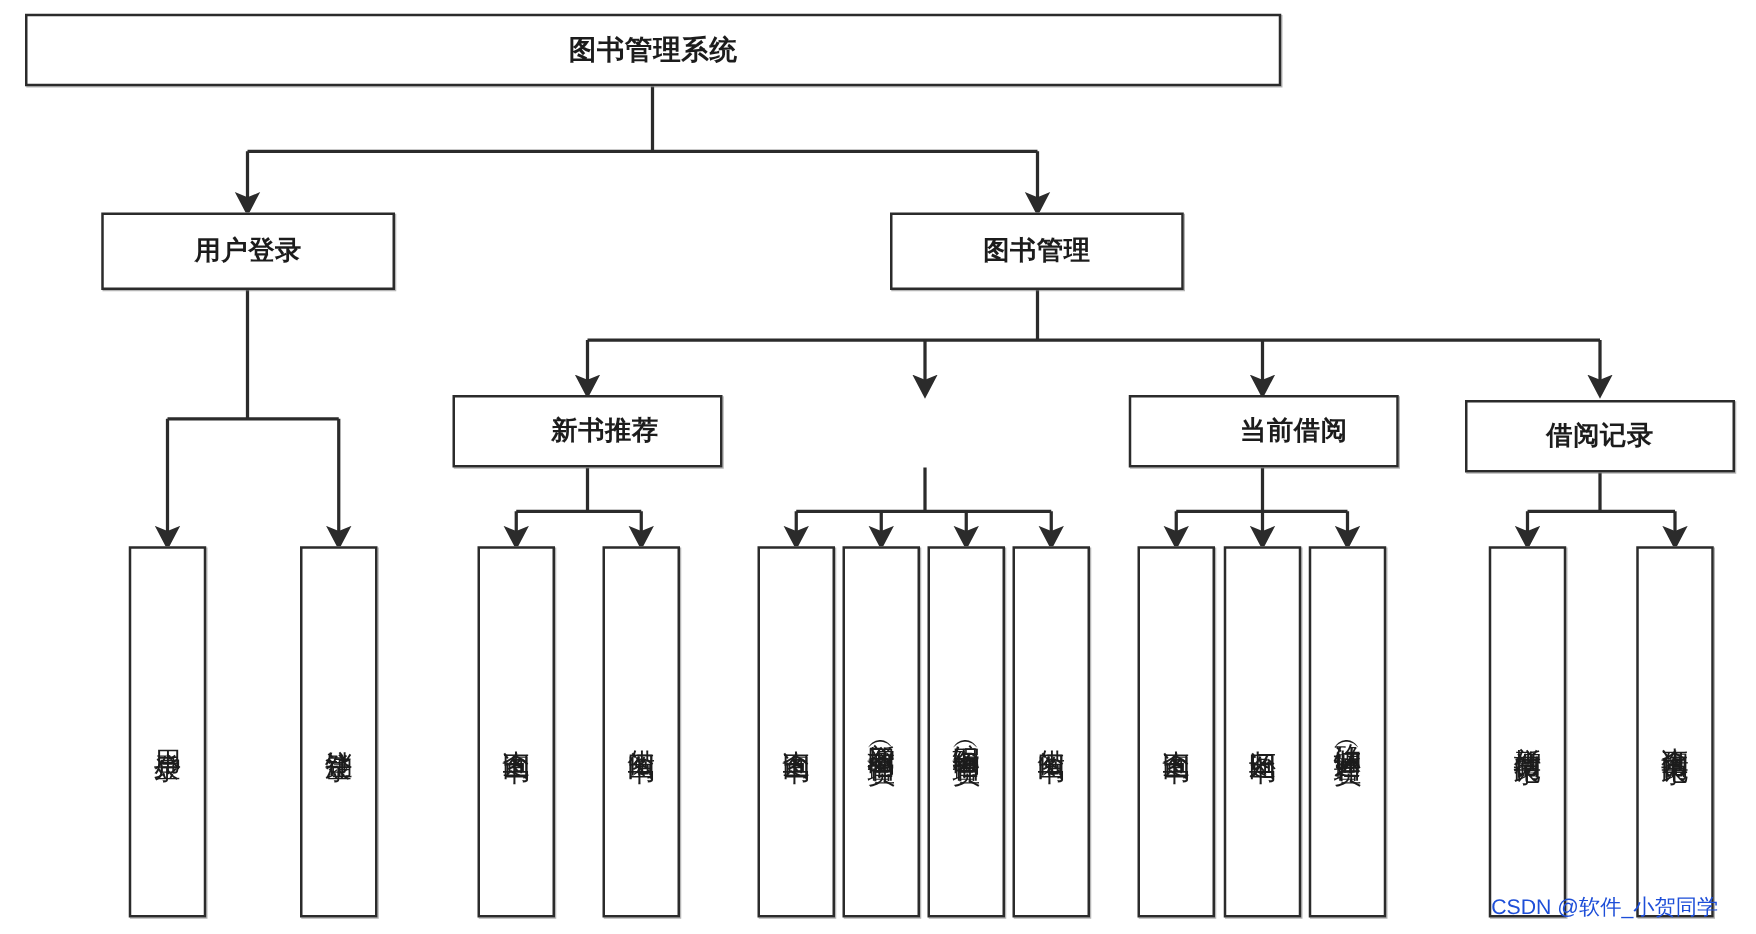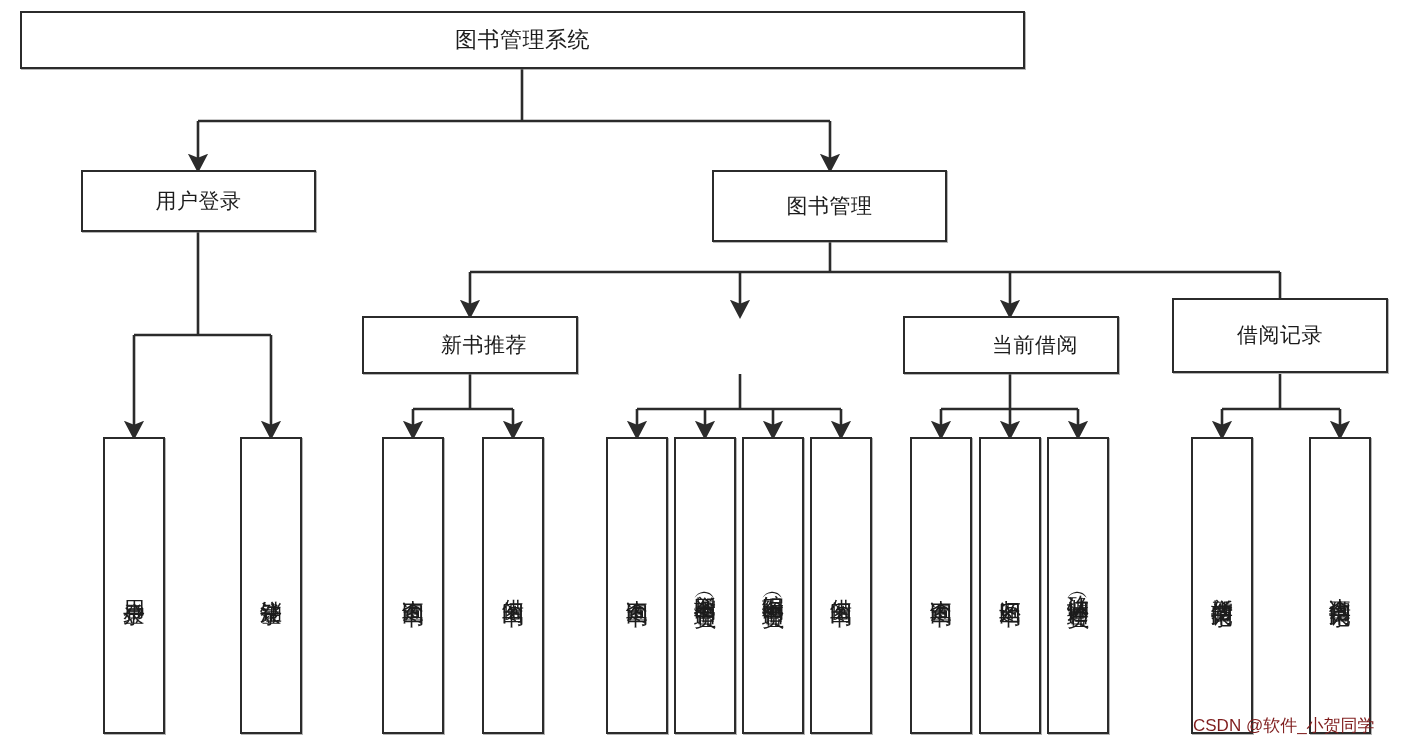--- a/index.html
+++ b/index.html
@@ -38,41 +38,42 @@
     box-shadow: 1px 1px 0 rgba(120,120,120,0.55);
   }
   .node .label {
     display: block;
     text-align: center;
     letter-spacing: 0.5px;
     line-height: 1.15;
   }
   .node.horiz .label {
     font-size: 21px;
+    font-weight: bold;
   }
   .node.root .label {
     font-size: 22px;
   }
   
   .node.vert {
     align-items: center;
     justify-content: center;
     padding: 4px 0;
   }
   .node.vert .label {
     writing-mode: vertical-rl;
     text-orientation: upright;
     font-size: 22px;
     line-height: 1.18;
     letter-spacing: 2px;
     white-space: nowrap;
   }
   .watermark {
     position: absolute;
-    color: #7f1d1d;
+    color: #1d4ed8;
     font-size: 17px;
     white-space: nowrap;
     user-select: none;
   }
 </style>
 </head>
 <body>
 
 <div id="canvas">
 
@@ -126,31 +127,31 @@
     </g>
   </svg>
 
   <div class="node root horiz" style="left:20px; top:11px; width:1005px; height:58px;">
     <span class="label">图书管理系统</span>
   </div>
 
   <div class="node horiz" style="left:81px; top:170px; width:235px; height:62px;">
     <span class="label">用户登录</span>
   </div>
-  <div class="node horiz" style="left:712px; top:170px; width:235px; height:72px;">
+  <div class="node horiz" style="left:712px; top:170px; width:235px; height:62px;">
     <span class="label">图书管理</span>
   </div>
 
   <div class="node horiz" style="left:362px; top:316px; width:216px; height:58px;padding-left:28px;">
     <span class="label">新书推荐</span>
   </div>
   <div class="node horiz" style="left:903px; top:316px; width:216px; height:58px;padding-left:48px;">
     <span class="label">当前借阅</span>
   </div>
-  <div class="node horiz" style="left:1172px; top:298px; width:216px; height:75px;">
+  <div class="node horiz" style="left:1172px; top:320px; width:216px; height:58px;">
     <span class="label">借阅记录</span>
   </div>
 
   <div class="node vert" style="left:103px; top:437px; width:62px; height:297px;">
     <span class="label">用户登录</span>
   </div>
   <div class="node vert" style="left:240px; top:437px; width:62px; height:297px;">
     <span class="label">注销登录</span>
   </div>
 

